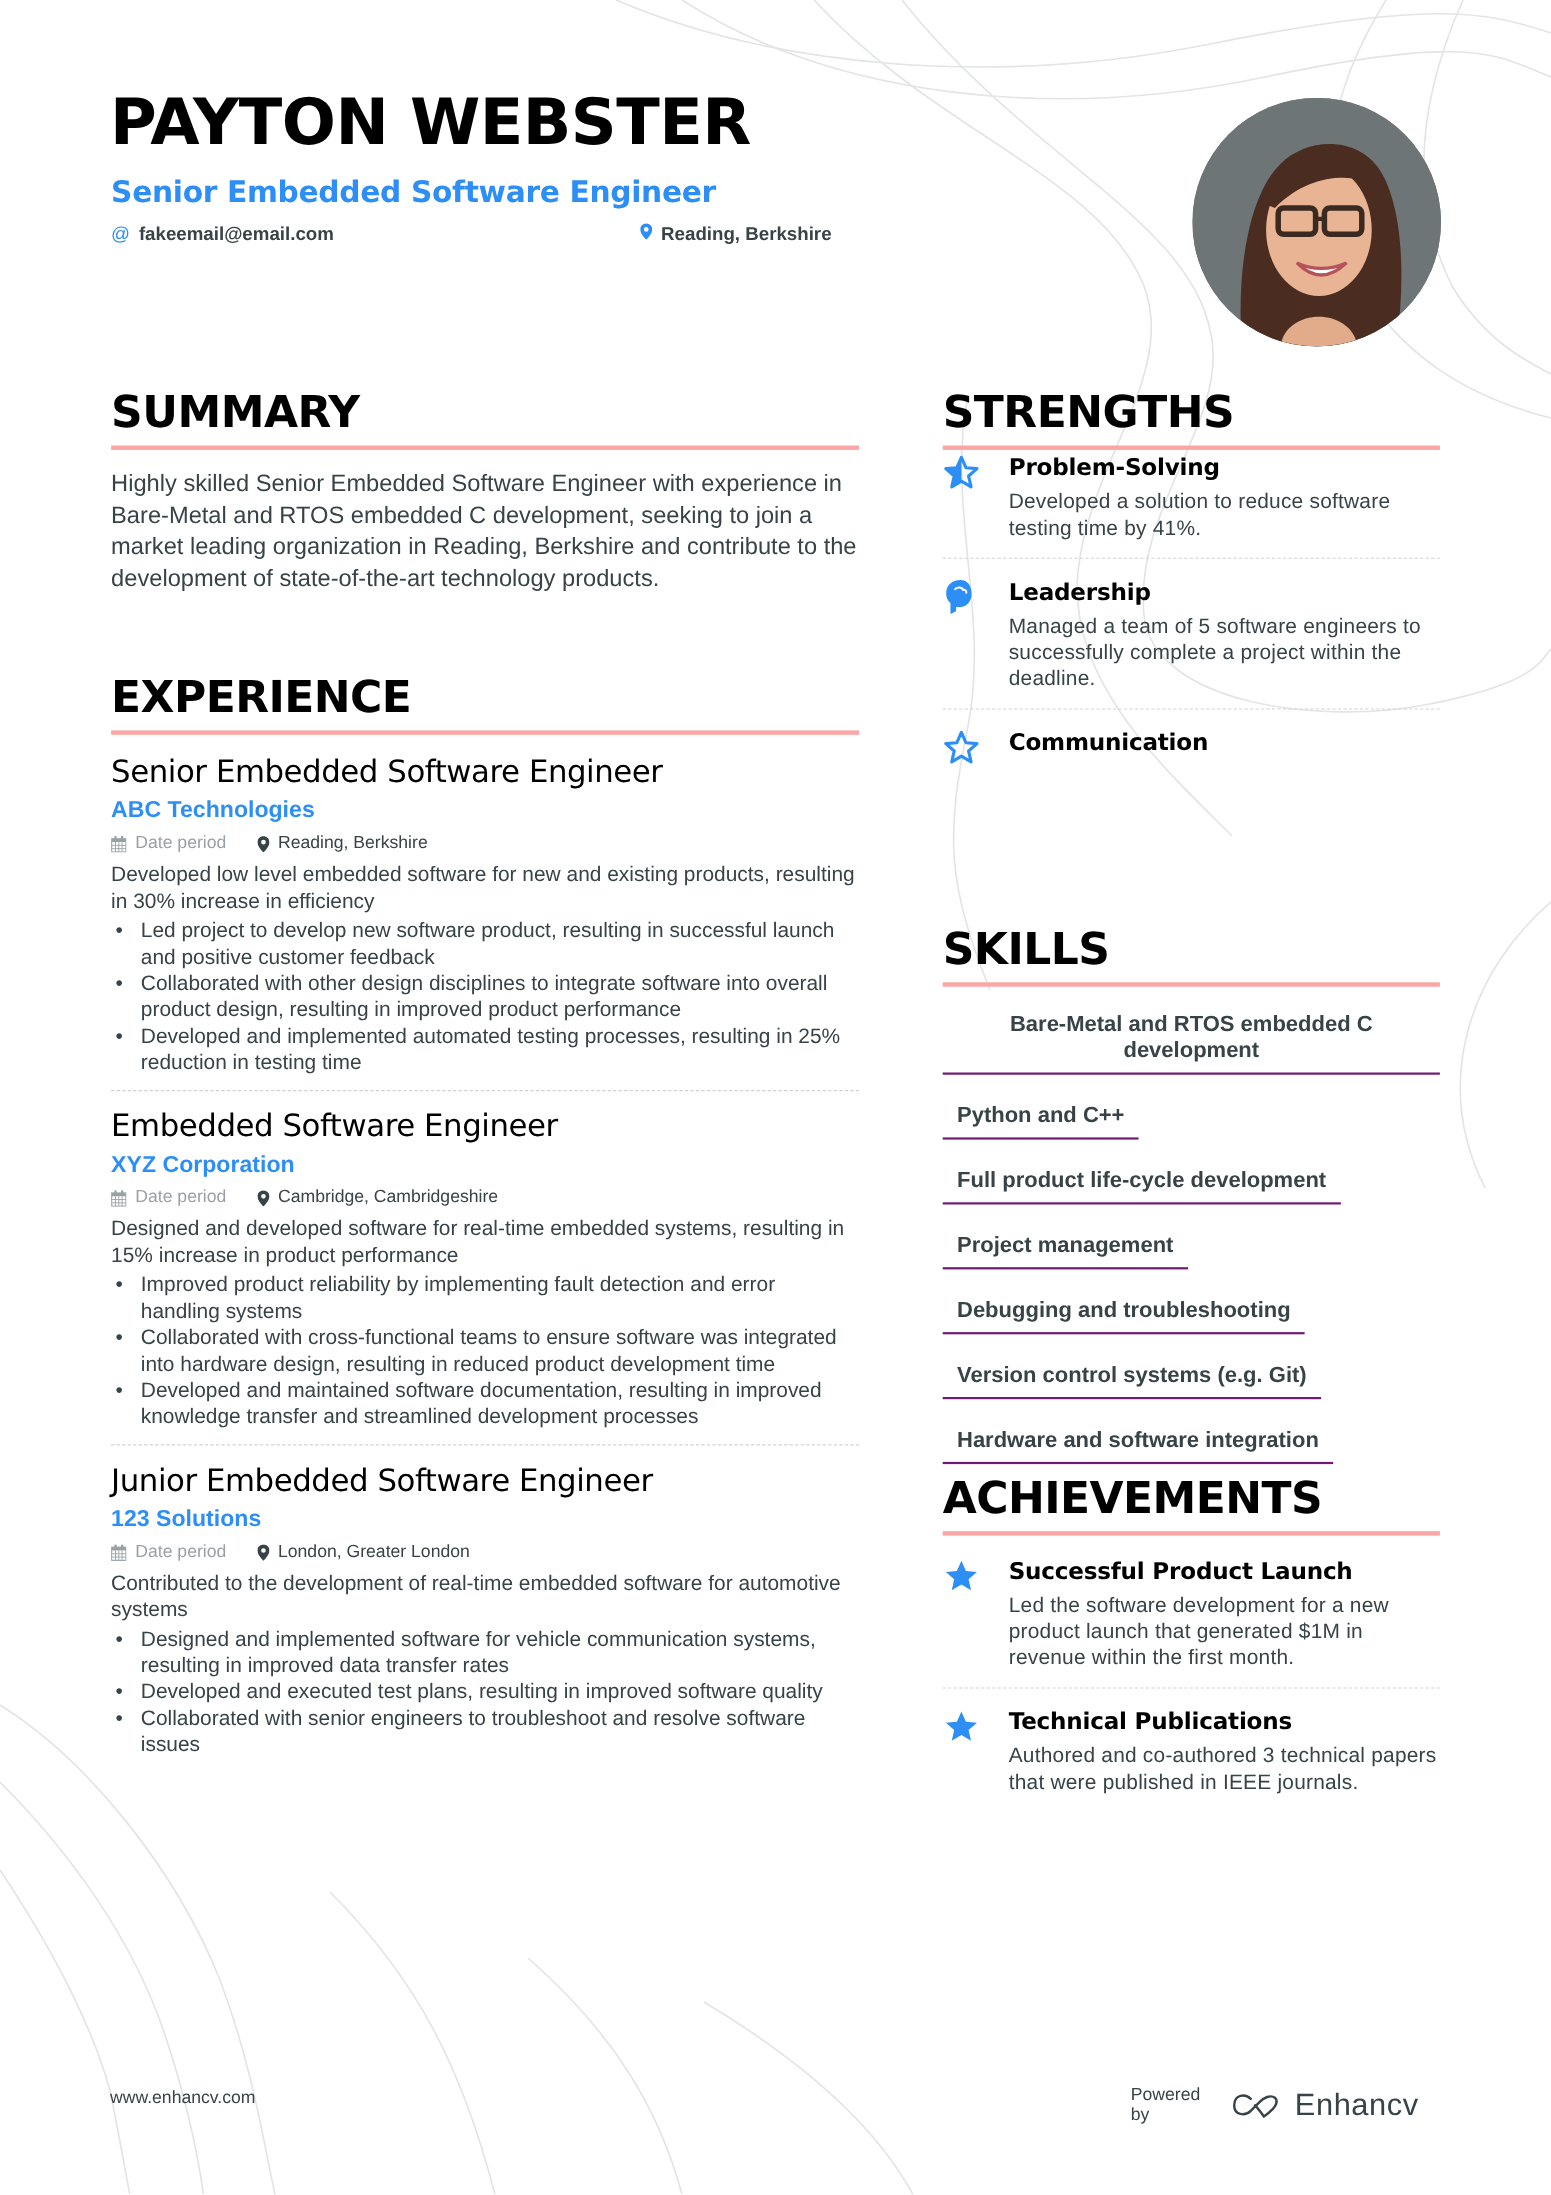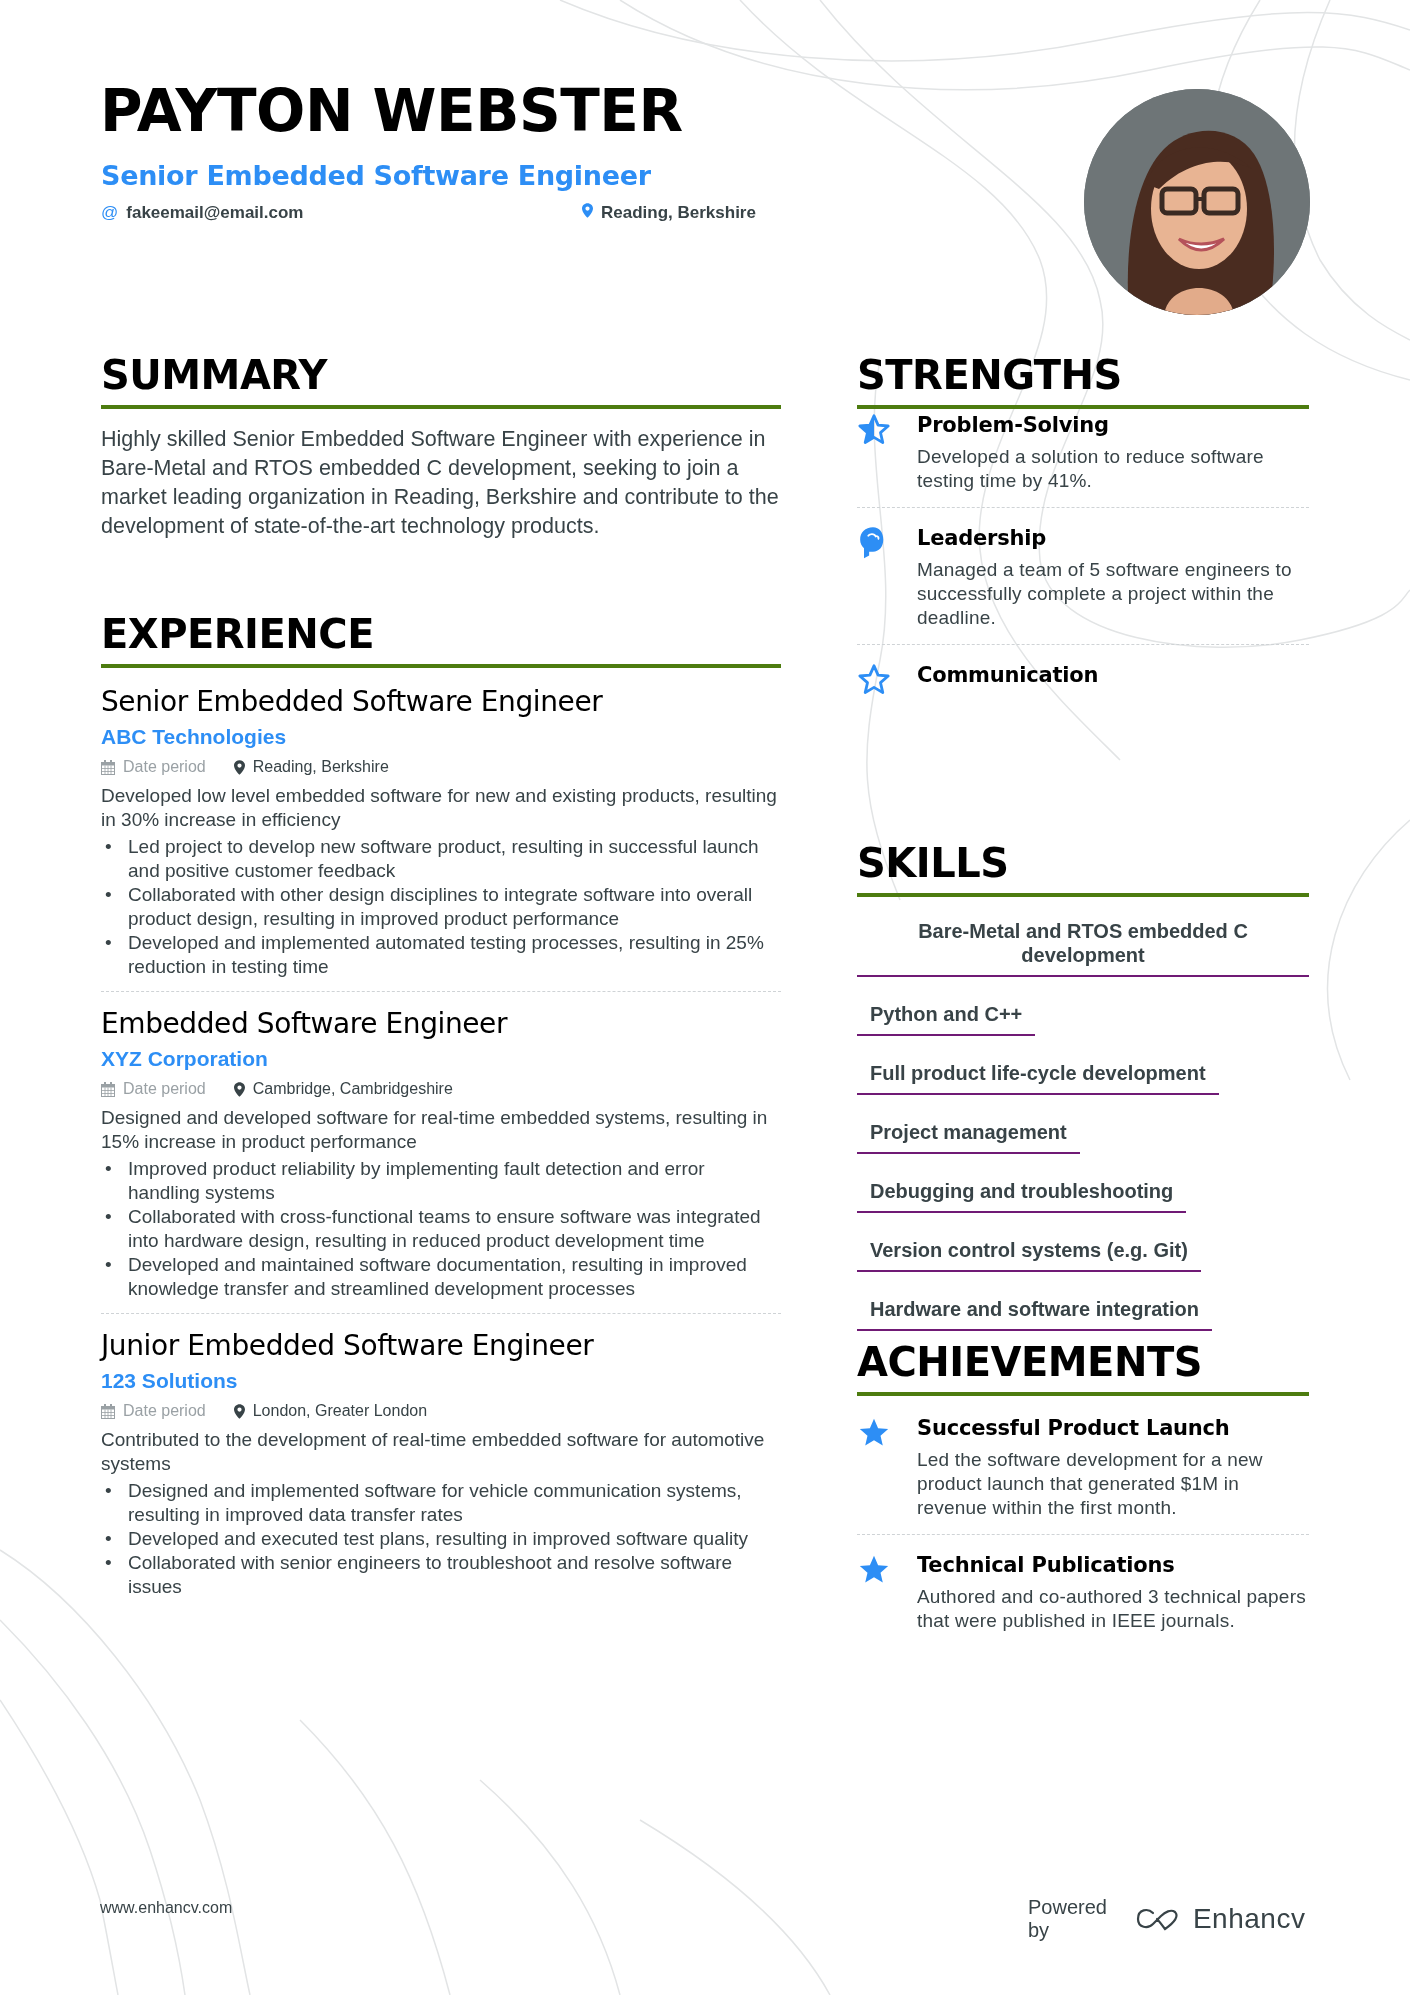--- a/index.html
+++ b/index.html
@@ -12,21 +12,21 @@
   .name { position: absolute; left: 100px; top: 82px; font-family: "DejaVu Sans", sans-serif; font-weight: bold; font-size: 58px; letter-spacing: -0.5px; color: #000; line-height: 1; }
   .title { position: absolute; left: 101px; top: 160px; font-family: "DejaVu Sans", sans-serif; font-weight: bold; font-size: 27px; color: #2d8ef5; letter-spacing: -0.3px; }
   .contact { position: absolute; top: 203px; font-size: 17px; font-weight: bold; color: #384347; display: flex; align-items: center; gap: 8px; }
   .contact.email { left: 101px; }
   .contact.loc { left: 582px; }
   .contact .ico { color: #2d8ef5; font-weight: normal; }
   .photo { position: absolute; left: 1084px; top: 89px; width: 226px; height: 226px; border-radius: 50%; overflow: hidden; background: #6f7679; }
 
   
   .section { position: absolute; }
-  .sec-title { font-family: "DejaVu Sans", sans-serif; font-weight: bold; font-size: 40px; color: #000; letter-spacing: -0.5px; line-height: 1; padding-bottom: 10px; border-bottom: 4px solid #4d7c0f; }
+  .sec-title { font-family: "DejaVu Sans", sans-serif; font-weight: bold; font-size: 40px; color: #000; letter-spacing: -0.5px; line-height: 1; padding-bottom: 10px; border-bottom: 4px solid #fca5a5; }
 
   .left { left: 101px; width: 680px; }
   .right { left: 857px; width: 452px; }
 
   .summary-text { font-size: 21.5px; line-height: 29px; color: #384347; margin-top: 16px; }
 
   .job { padding: 14px 0 12px; border-bottom: 1px dashed #cfd3d6; }
   .job:last-child { border-bottom: none; }
   .job-title { font-family: "DejaVu Sans", sans-serif; font-size: 28px; font-weight: normal; color: #000; letter-spacing: -0.4px; line-height: 36px; }
   .company { font-size: 21px; font-weight: bold; color: #2d8ef5; line-height: 30px; margin-top: 2px; }
@@ -47,21 +47,21 @@
 
   
   .skills { margin-top: 14px; }
   .skill { font-size: 20px; font-weight: bold; color: #384347; padding: 8px 13px 8px 13px; border-bottom: 2px solid #701a75; display: inline-block; margin-bottom: 17px; line-height: 24px; }
   .skill.wide { display: block; text-align: center; padding: 8px 13px 8px; }
   .skill-row { display: block; }
 
   
   .footer-left { position: absolute; left: 100px; top: 1899px; font-size: 16px; color: #384347; }
   .footer-right { position: absolute; left: 1028px; top: 1896px; display: flex; align-items: center; gap: 28px; }
-  .powered { font-size: 20px; color: #384347; }
+  .powered { font-size: 16px; color: #384347; }
   .brand { display: flex; align-items: center; gap: 12px; font-size: 28px; color: #384347; letter-spacing: 0.5px; }
 </style>
 </head>
 <body>
 
 <svg class="bg-lines" viewBox="0 0 1410 1995" fill="none" stroke="#e2e4e5" stroke-width="1.5">
   <path d="M560 0 C 700 60, 900 80, 1100 40 S 1350 10, 1410 30"></path>
   <path d="M620 0 C 760 90, 960 110, 1150 70 S 1360 50, 1410 70"></path>
   <path d="M740 0 C 850 120, 1000 160, 1040 260 C 1070 340, 990 420, 980 520 C 970 620, 1060 700, 1120 760"></path>
   <path d="M820 0 C 930 140, 1080 200, 1100 300 C 1120 380, 1030 460, 1040 560 C 1050 640, 1200 660, 1300 640 S 1400 600, 1410 590"></path>

